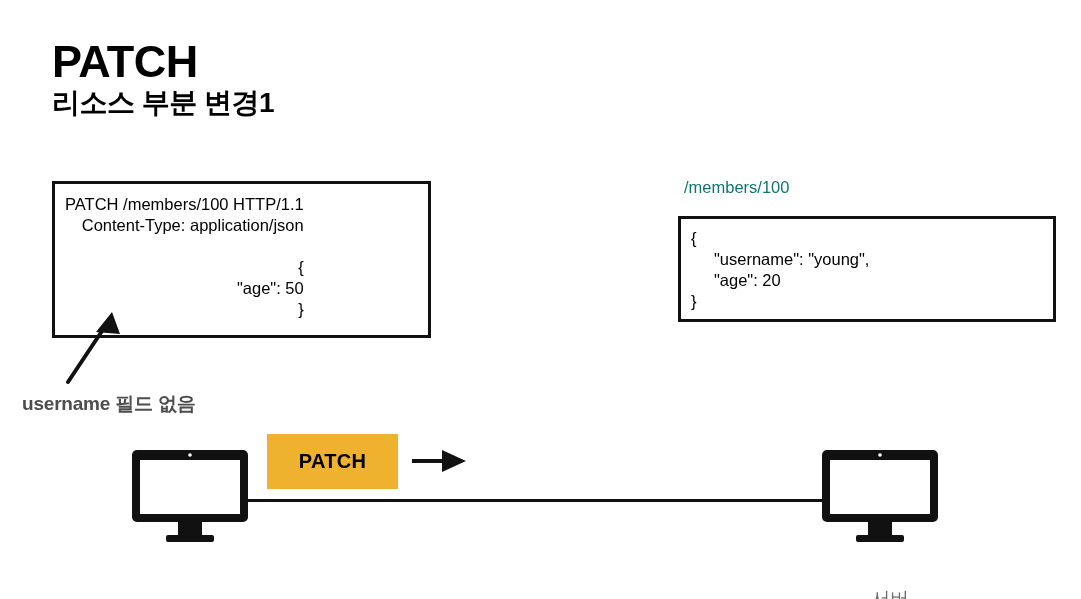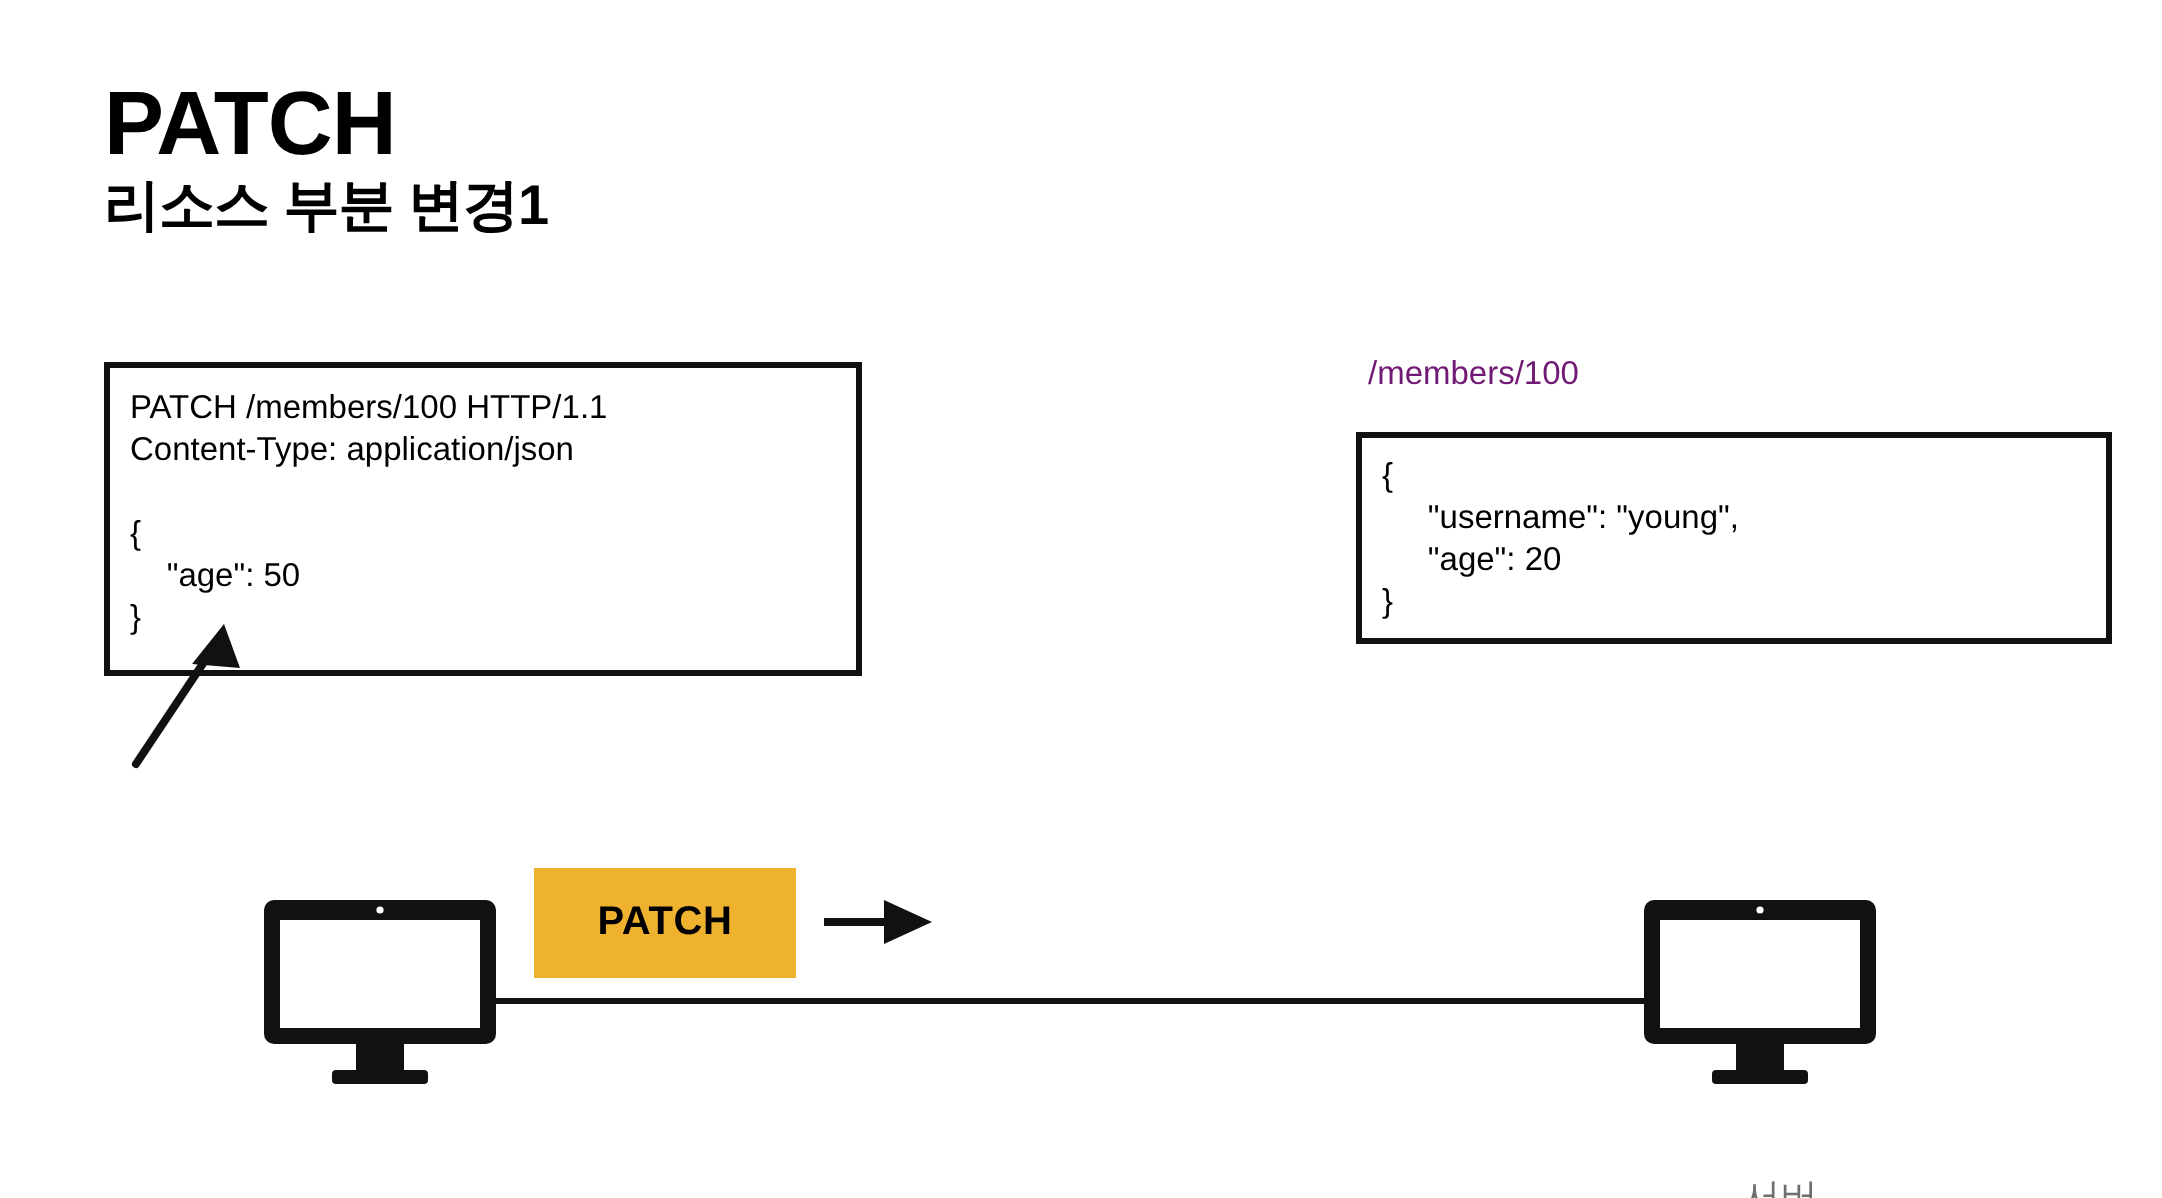--- a/index.html
+++ b/index.html
@@ -59,39 +59,40 @@
 
   #request-box {
     left: 52px;
     top: 157px;
     width: 379px;
     height: 157px;
   }
   #request-text {
     left: 10px;
     top: 10px;
+    text-align: right;
   }
 
   #response-box {
     left: 678px;
     top: 192px;
     width: 378px;
     height: 106px;
   }
   #response-text {
     left: 10px;
     top: 9px;
   }
 
   #resource-path {
     position: absolute;
     left: 684px;
     top: 154px;
     font-size: 16.5px;
-    color: #701a75;
+    color: #0f766e;
     white-space: pre;
   }
 
   
   #annotation-label {
     position: absolute;
     left: 22px;
     top: 367px;
     font-size: 19px;
     font-weight: bold;
@@ -176,20 +177,21 @@
 
 {
     "age": 50
 }</div>
   </div>
 
   <svg id="annotation-arrow" viewBox="0 0 70 80" xmlns="http://www.w3.org/2000/svg">
     <line x1="8" y1="76" x2="48" y2="16" stroke="#111111" stroke-width="4" stroke-linecap="round"></line>
     <polygon points="52,6 36,26 60,28" fill="#111111"></polygon>
   </svg>
+  <div id="annotation-label">username 필드 없음</div>
 
   <div id="resource-path">/members/100</div>
   <div id="response-box" class="sketch-box">
     <div id="response-text" class="box-text">{
      "username": "young",
      "age": 20
 }</div>
   </div>
 
   <div id="network-line"></div>

